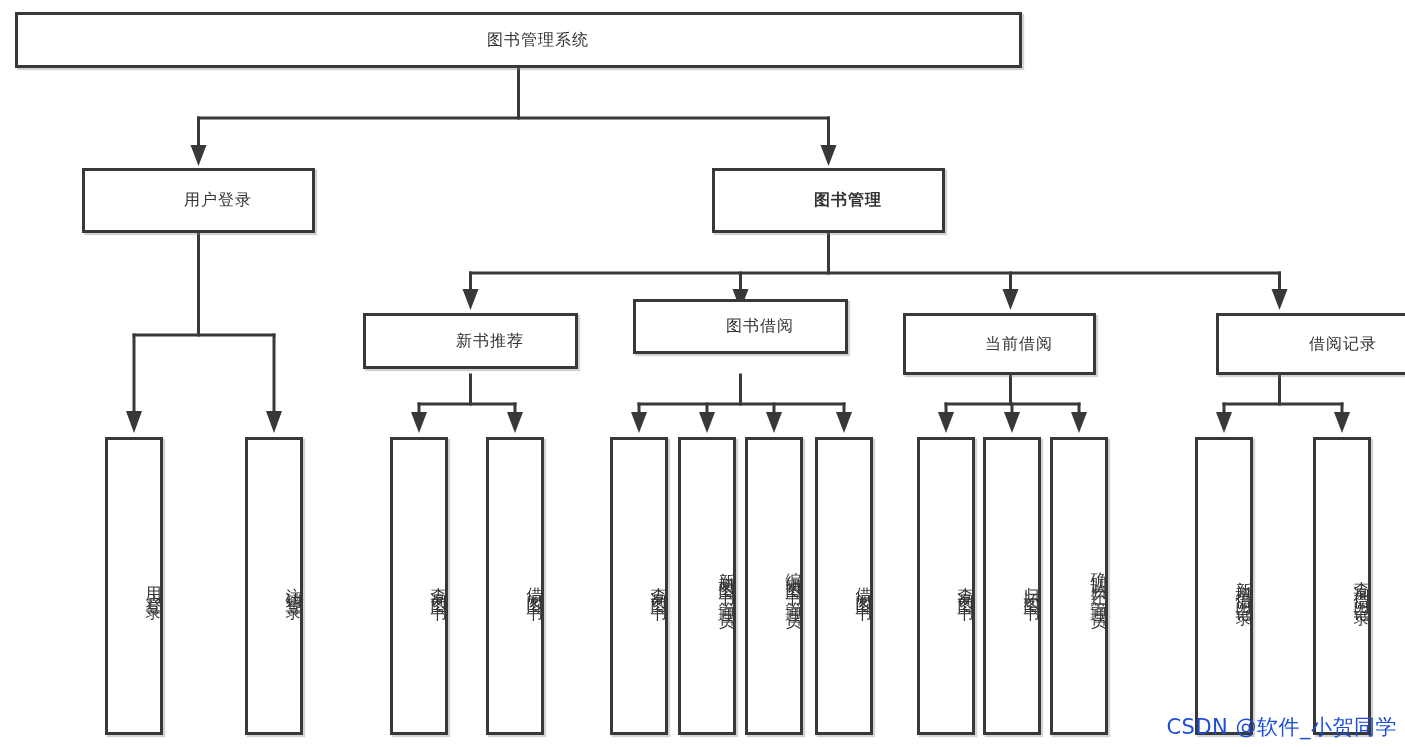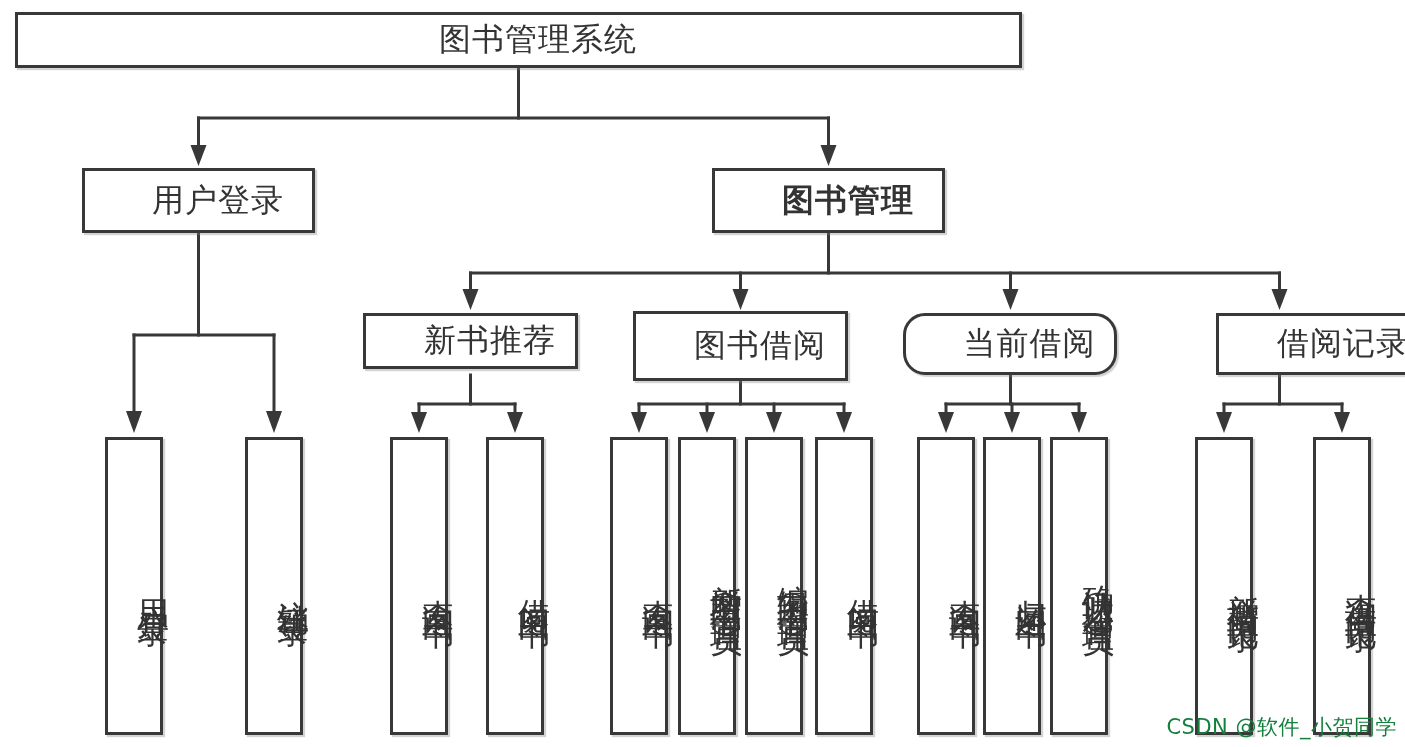--- a/index.html
+++ b/index.html
@@ -23,42 +23,42 @@
   }
   .node {
     position: absolute;
     box-sizing: border-box;
     background: #ffffff;
     border: 3px solid #383838;
     color: #333333;
     display: flex;
     align-items: center;
     justify-content: center;
-    font-size: 32px;
+    font-size: 16px;
     letter-spacing: 1px;
     box-shadow: 2px 2px 1px rgba(130,130,130,0.35);
     white-space: nowrap;
     padding-left: 39px;
   }
   .hbox {  }
   .vbox { 
     top: 437px;
     width: 58px;
     height: 298px;
     writing-mode: vertical-rl;
     text-orientation: mixed;
     letter-spacing: 6px;
     line-height: 52px;
   }
   #watermark {
     position: absolute;
     right: 8px;
     bottom: 6px;
     font-size: 21px;
-    color: #15803d;
+    color: #1d4ed8;
     letter-spacing: 0.5px;
     pointer-events: none;
   }
 </style>
 </head>
 <body>
 
 <div id="stage">
 
   <svg id="connectors" viewBox="0 0 1405 747" xmlns="http://www.w3.org/2000/svg">
@@ -124,22 +124,22 @@
       <polygon points="1334,412 1350,412 1342,433" stroke="none"></polygon>
     </g>
   </svg>
 
   <div class="node hbox" style="left:15px; top:12px; width:1007px; height:56px;">图书管理系统</div>
 
   <div class="node hbox" style="left:82px; top:168px; width:233px; height:65px;">用户登录</div>
   <div class="node hbox" style="left:712px; top:168px; width:233px; height:65px;font-weight:bold;">图书管理</div>
 
   <div class="node hbox" style="left:363px; top:313px; width:215px; height:56px;">新书推荐</div>
-  <div class="node hbox" style="left:633px; top:311px; width:215px; height:70px;">图书借阅</div>
-  <div class="node hbox" style="left:903px; top:313px; width:214px; height:62px;border-radius:22px;">当前借阅</div>
+  <div class="node hbox" style="left:633px; top:299px; width:215px; height:55px;">图书借阅</div>
+  <div class="node hbox" style="left:903px; top:313px; width:193px; height:62px;">当前借阅</div>
   <div class="node hbox" style="left:1172px; top:313px; width:215px; height:62px;margin-left:44px;">借阅记录</div>
 
   <div class="node vbox" style="left:105px;">用户登录</div>
   <div class="node vbox" style="left:245px;">注销登录</div>
 
   <div class="node vbox" style="left:390px;">查询图书</div>
   <div class="node vbox" style="left:486px;">借阅图书</div>
 
   <div class="node vbox" style="left:610px;">查询图书</div>
   <div class="node vbox" style="left:678px;">新增图书（管理员）</div>

